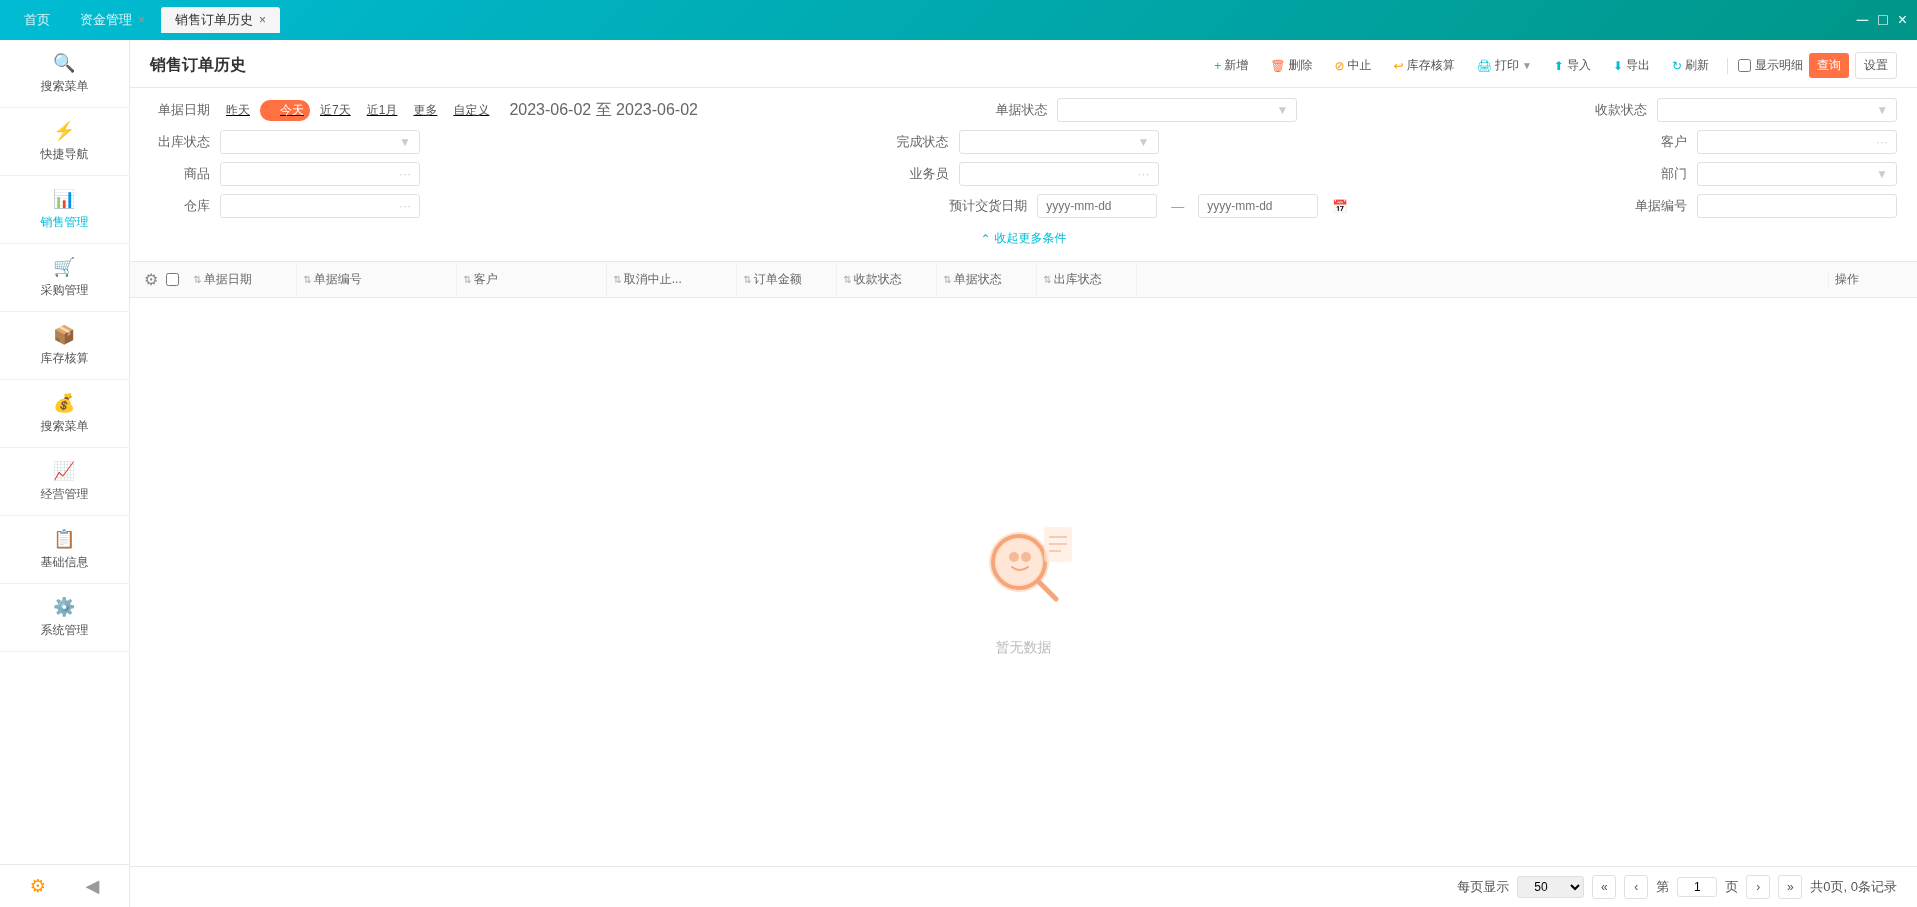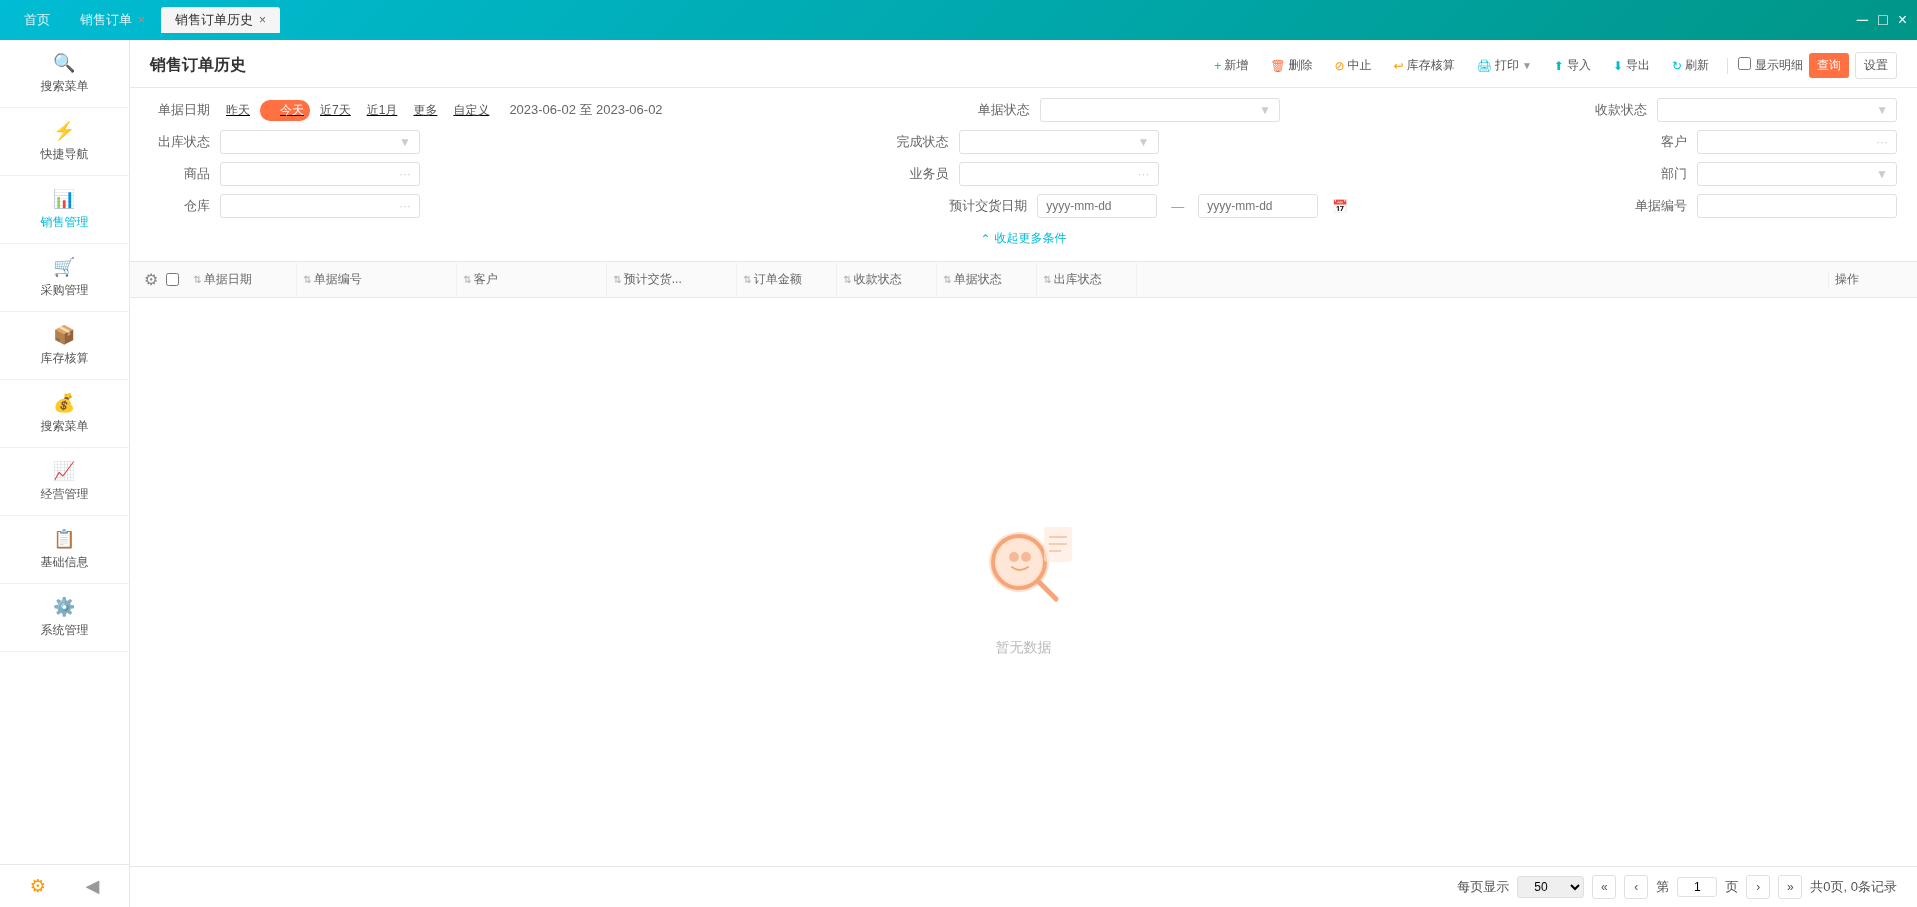--- a/index.html
+++ b/index.html
@@ -135,21 +135,21 @@
       font-size: 12px;
       color: #555;
       border-radius: 3px;
     }
     .toolbar-btn.primary {
       background: #ff7043;
       color: white;
     }
     .display-toggle {
       display: flex;
-      align-items: flex-start;
+      align-items: center;
       gap: 4px;
       font-size: 12px;
       color: #555;
     }
 
     
     .filter-area {
       background: white;
       padding: 10px 20px;
       border-bottom: 1px solid #e8e8e8;
@@ -181,21 +181,21 @@
       font-size: 12px;
       color: #555;
     }
     .date-shortcut.active {
       background: #ff7043;
       color: white;
       border-radius: 10px;
       padding-left: 20px;
     }
     .date-range {
-      font-size: 13px;
+      font-size: 16px;
       color: #666;
       margin-left: 4px;
     }
     .filter-select {
       border: 1px solid #e0e0e0;
       border-radius: 3px;
       padding: 4px 8px;
       font-size: 12px;
       color: #333;
       background: white;
@@ -318,21 +318,21 @@
   </style>
 </head>
 <body>
 
 <div class="top-bar">
   <div class="top-bar-tabs">
     <div class="tab-item">
       <span>首页</span>
     </div>
     <div class="tab-item">
-      <span>销售订单</span>
+      <span>资金管理</span>
       <span class="tab-close">×</span>
     </div>
     <div class="tab-item active">
       <span>销售订单历史</span>
       <span class="tab-close">×</span>
     </div>
   </div>
   <div class="top-bar-actions">
     <span style="cursor:pointer;">─</span>
     <span style="cursor:pointer;">□</span>
@@ -559,21 +559,21 @@
           <div class="col-header">
             <span style="color:#aaa; font-size:10px;">⇅</span>
             <span>单据编号</span>
           </div>
           <div class="col-header">
             <span style="color:#aaa; font-size:10px;">⇅</span>
             <span>客户</span>
           </div>
           <div class="col-header">
             <span style="color:#aaa; font-size:10px;">⇅</span>
-            <span>预计交货...</span>
+            <span>取消中止...</span>
           </div>
           <div class="col-header">
             <span style="color:#aaa; font-size:10px;">⇅</span>
             <span>订单金额</span>
           </div>
           <div class="col-header">
             <span style="color:#aaa; font-size:10px;">⇅</span>
             <span>收款状态</span>
           </div>
           <div class="col-header">

